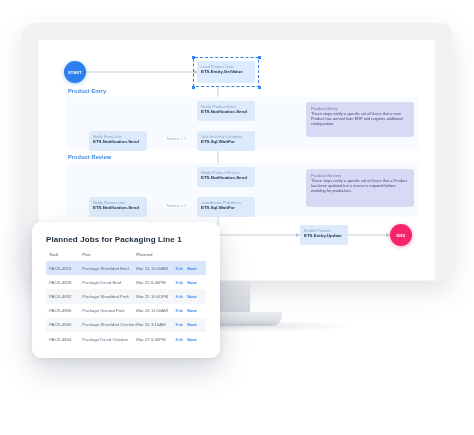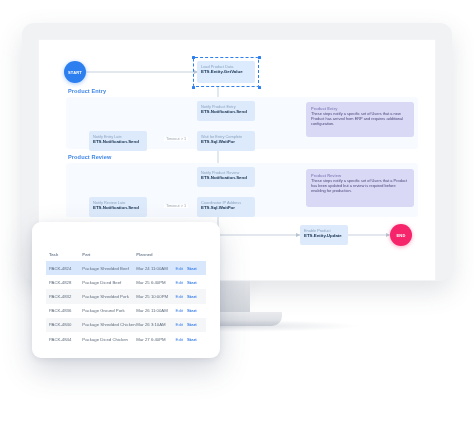--- a/index.html
+++ b/index.html
@@ -223,20 +223,21 @@
     </div>
   </div>
 </div>
 
 <div id="stand-neck"></div>
 <div id="stand-shade"></div>
 <div id="stand-foot"></div>
 <div id="desk-shadow"></div>
 
 <div id="card">
+  <div id="card-title">Planned Jobs for Packaging Line 1</div>
 
   <div id="tbl">
     <div class="thead">
       <div class="c-task">Task</div>
       <div class="c-part">Part</div>
       <div class="c-plan">Planned</div>
       <div class="c-act"></div>
     </div>
 
     <div class="row active">

